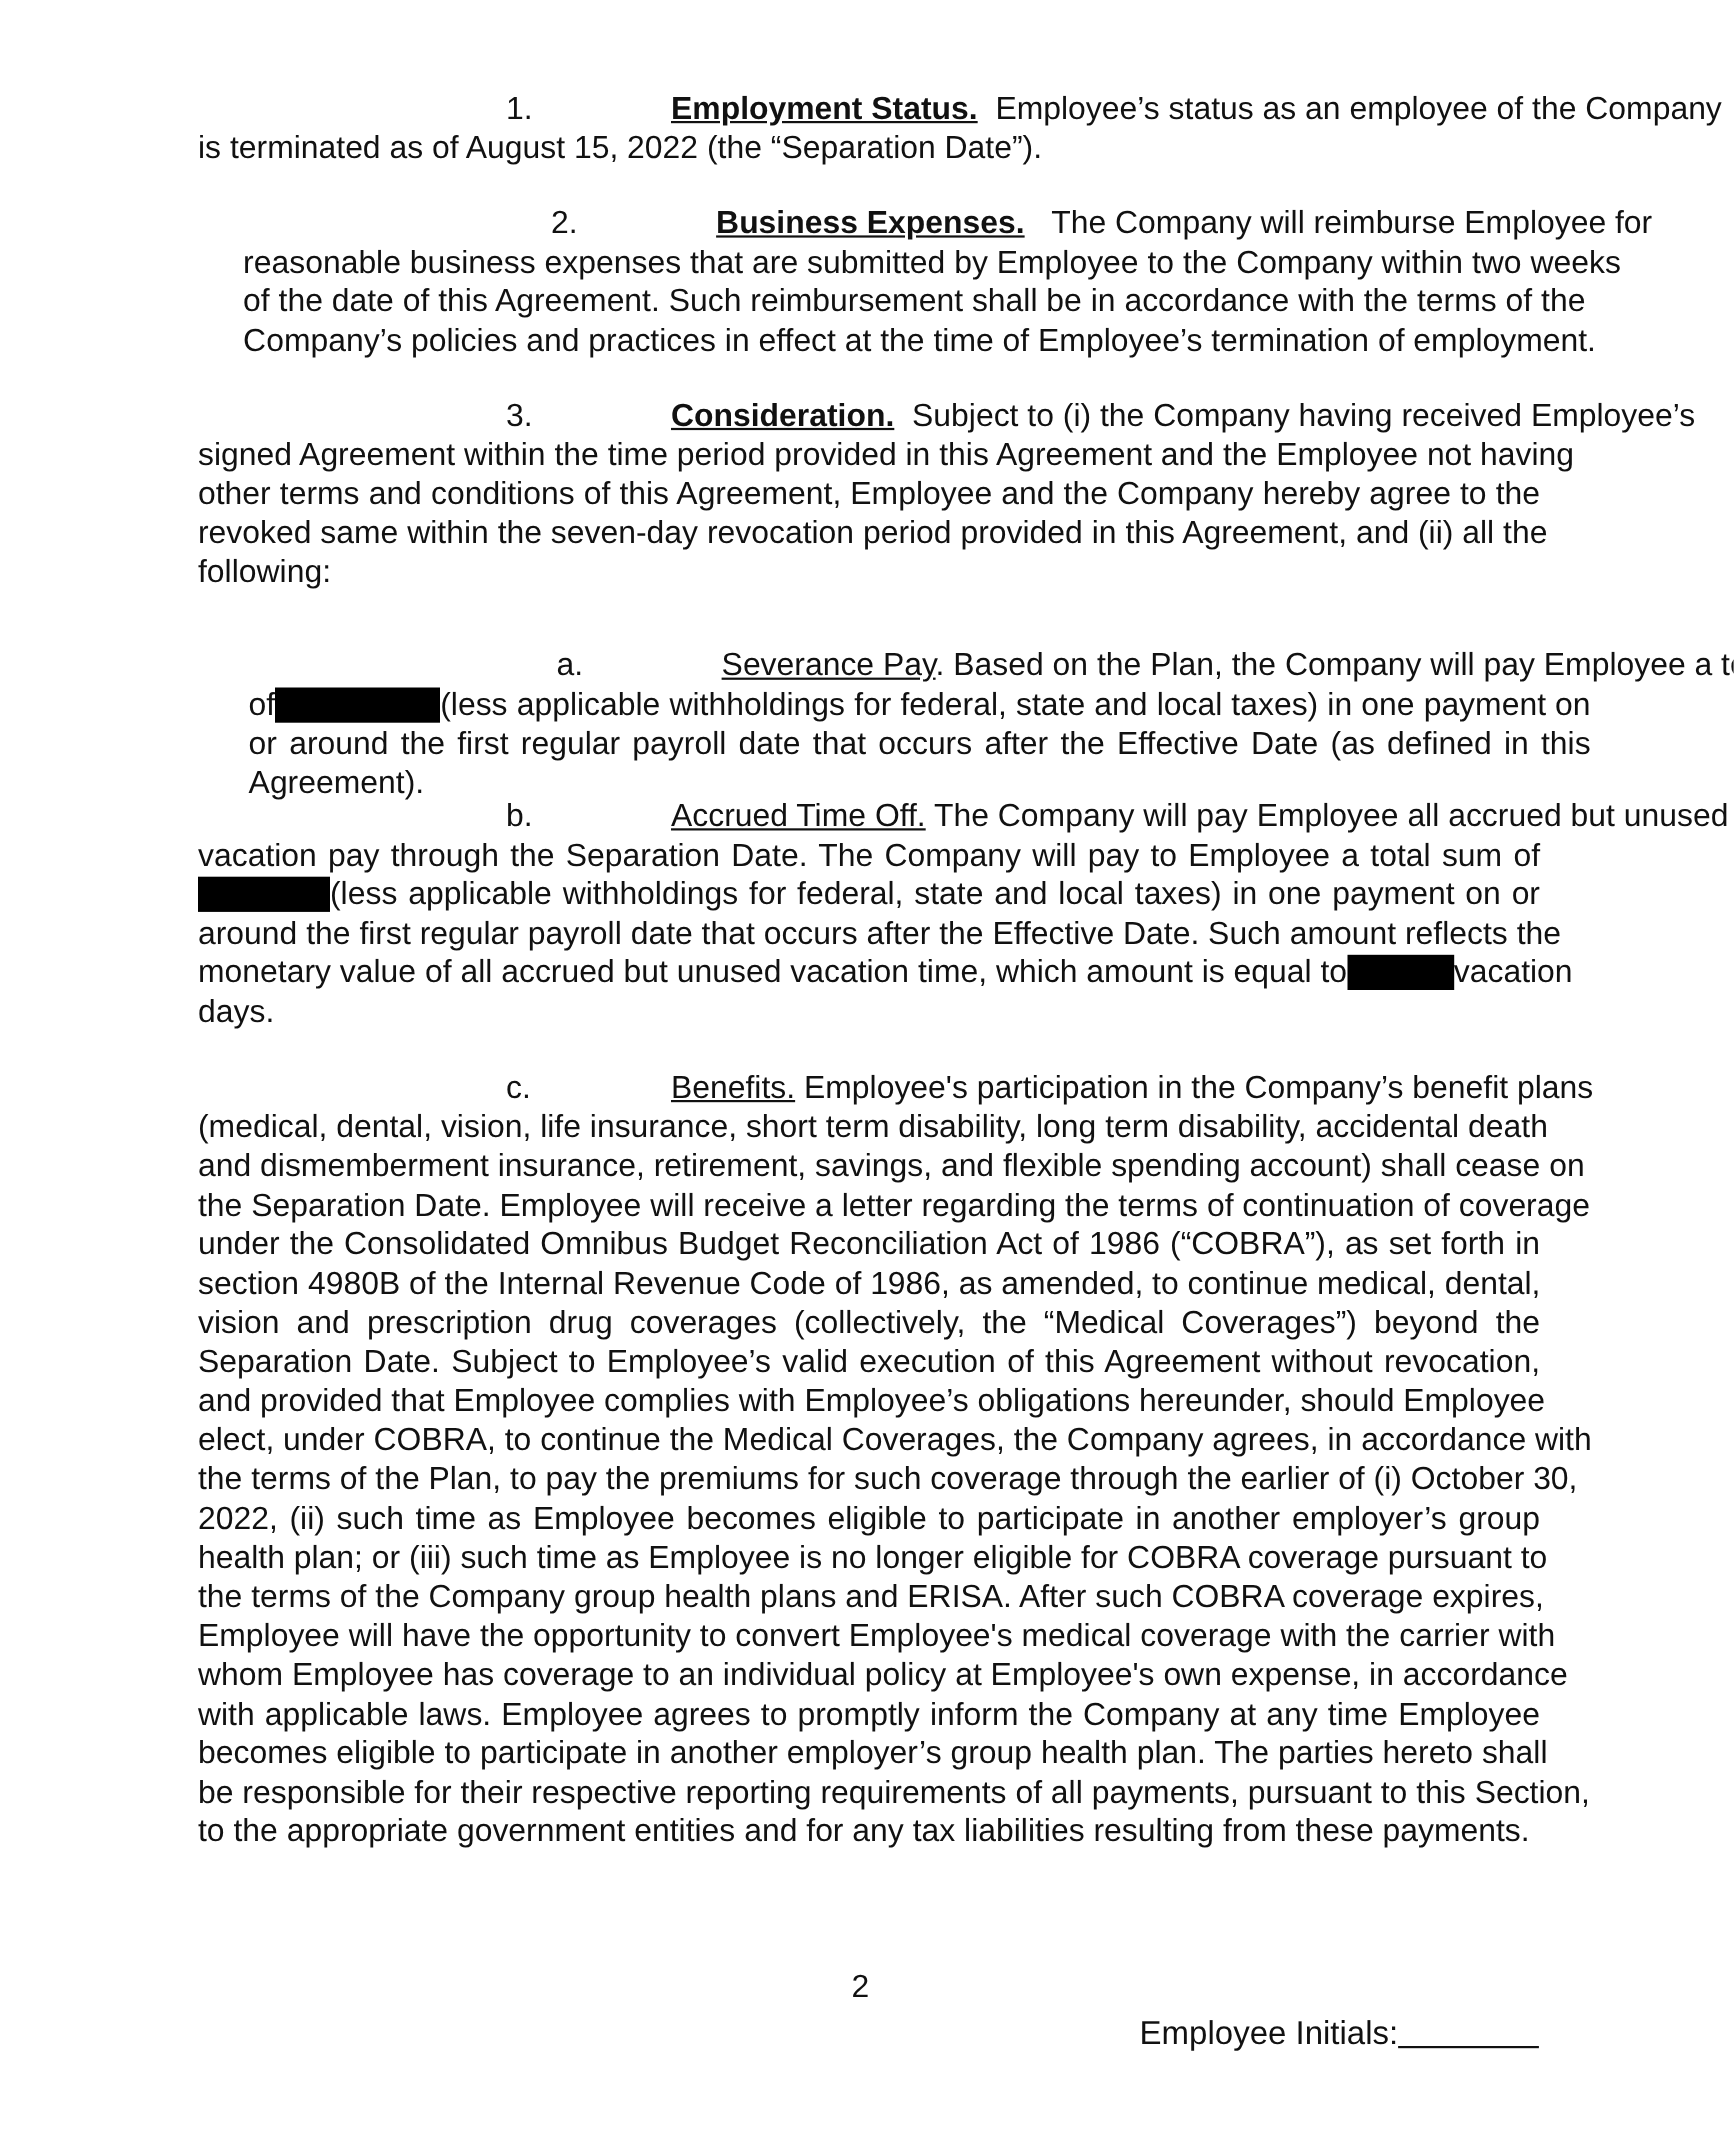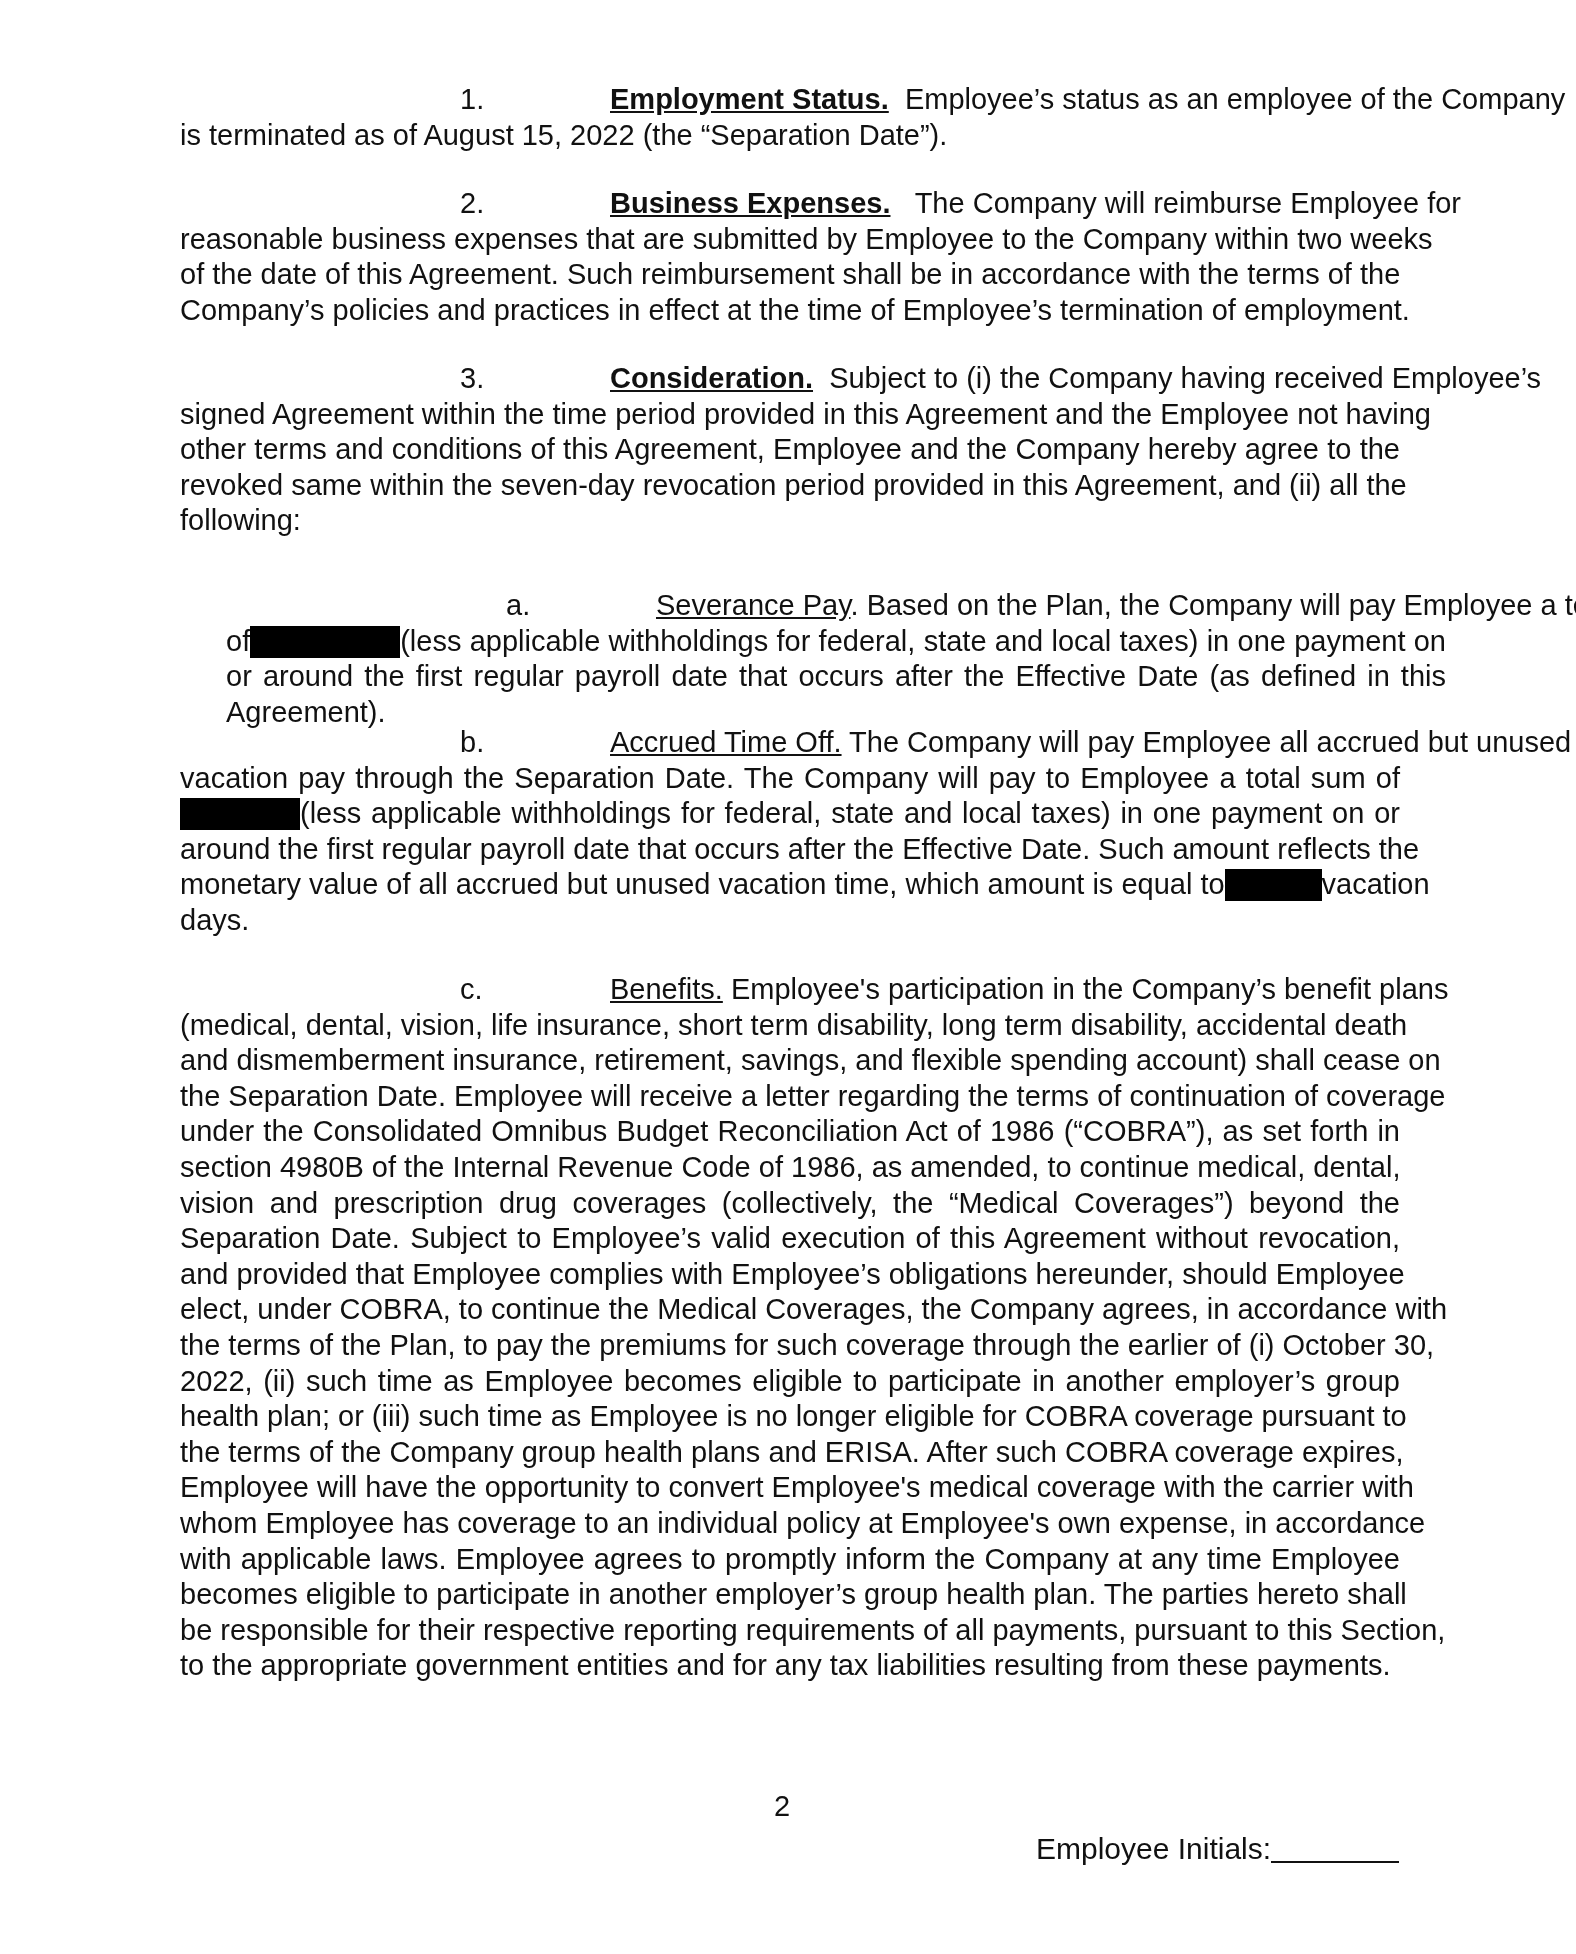--- a/index.html
+++ b/index.html
@@ -29,21 +29,21 @@
 
 <div class="page">
 
   <div class="para" style="top:82px;">
     <div class="line">
       <span class="num">1.</span><span class="heading-bold">Employment Status.</span>&nbsp;&nbsp;<span>Employee’s status as an employee of the Company</span>
     </div>
     <div class="line last">is terminated as of August 15, 2022 (the “Separation Date”).</div>
   </div>
 
-  <div class="para" style="top:186px;">
+  <div class="para" style="top:186px;margin-left:41px;">
     <div class="line">
       <span class="num">2.</span><span class="heading-bold">Business Expenses.</span>&nbsp;&nbsp;&nbsp;<span>The Company will reimburse Employee for</span>
     </div>
     <div class="line">reasonable business expenses that are submitted by Employee to the Company within two weeks</div>
     <div class="line">of the date of this Agreement. Such reimbursement shall be in accordance with the terms of the</div>
     <div class="line last">Company’s policies and practices in effect at the time of Employee’s termination of employment.</div>
   </div>
 
   <div class="para" style="top:361px;">
     <div class="line">

